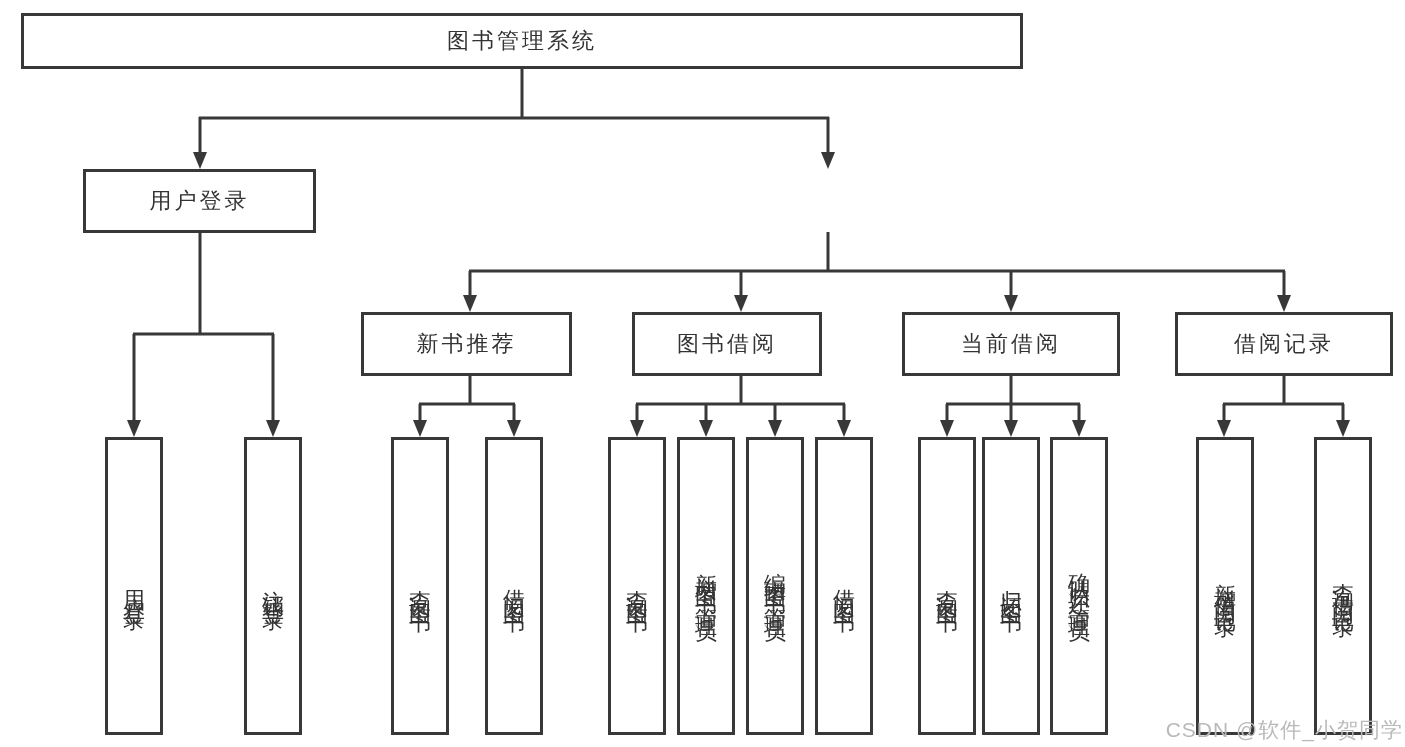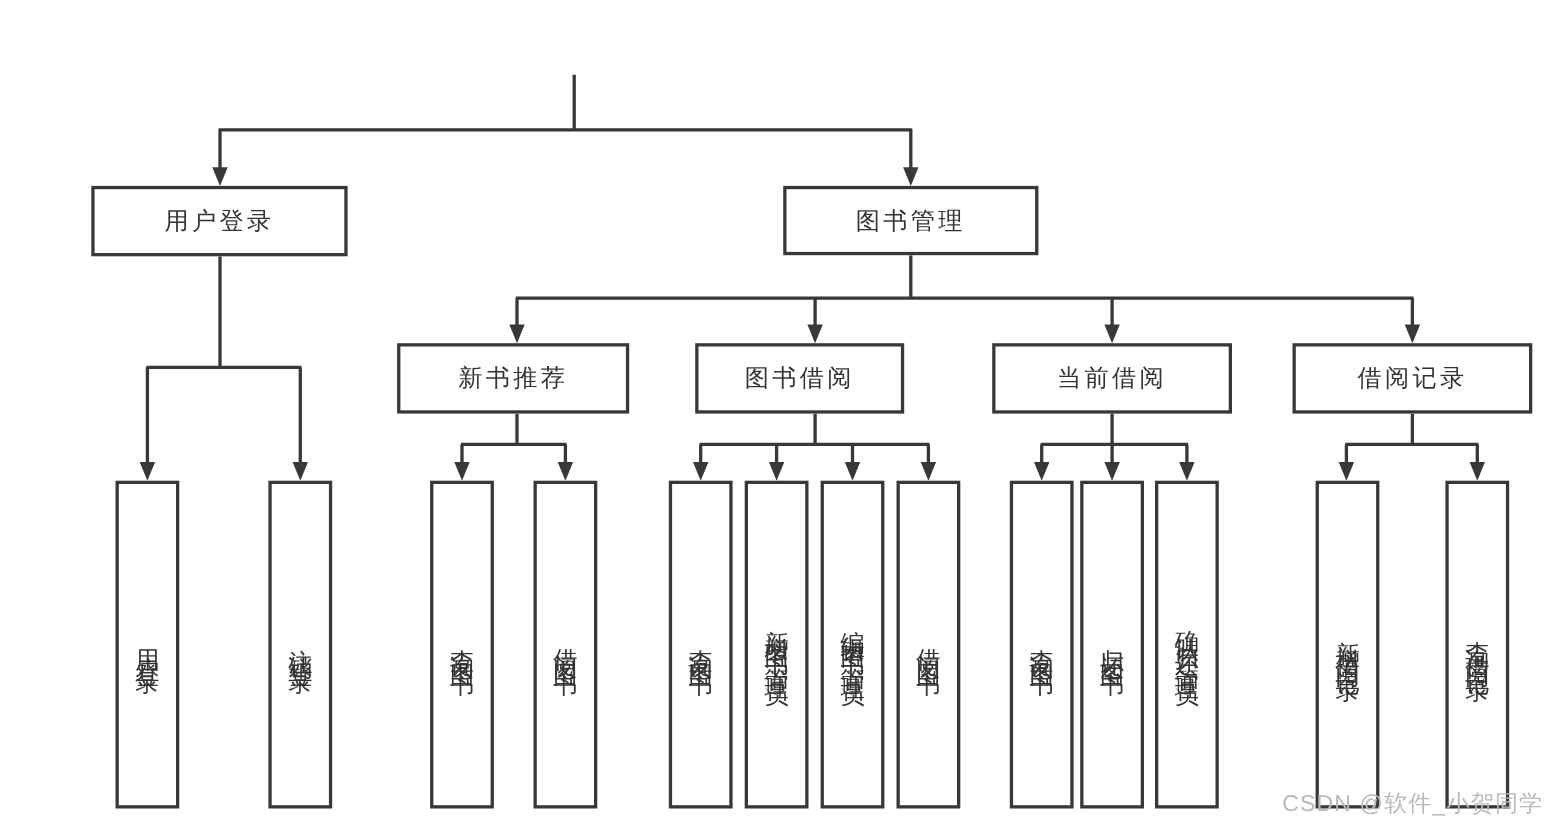--- a/index.html
+++ b/index.html
@@ -86,26 +86,26 @@
       <polygon points="1004,420 1018,420 1011,437"></polygon>
       <polygon points="1072,420 1086,420 1079,437"></polygon>
     </g>
     <g>
       <path class="l" d="M1284 376 V405 M1223 404 H1344 M1224 404 V423 M1343 404 V423"></path>
       <polygon points="1217,420 1231,420 1224,437"></polygon>
       <polygon points="1336,420 1350,420 1343,437"></polygon>
     </g>
   </svg>
 
+  <div class="node" style="left:21px;top:13px;width:1002px;height:56px">
+    <span class="lbl">图书管理系统</span>
+  </div>
 
   <div class="node" style="left:83px;top:169px;width:233px;height:64px">
     <span class="lbl">用户登录</span>
-  </div>
-  <div class="node" style="left:712px;top:169px;width:232px;height:63px">
-    <span class="lbl">图书管理</span>
   </div>
 
   <div class="node" style="left:361px;top:312px;width:211px;height:64px">
     <span class="lbl">新书推荐</span>
   </div>
   <div class="node" style="left:632px;top:312px;width:190px;height:64px">
     <span class="lbl">图书借阅</span>
   </div>
   <div class="node" style="left:1175px;top:312px;width:218px;height:64px">
     <span class="lbl">借阅记录</span>

